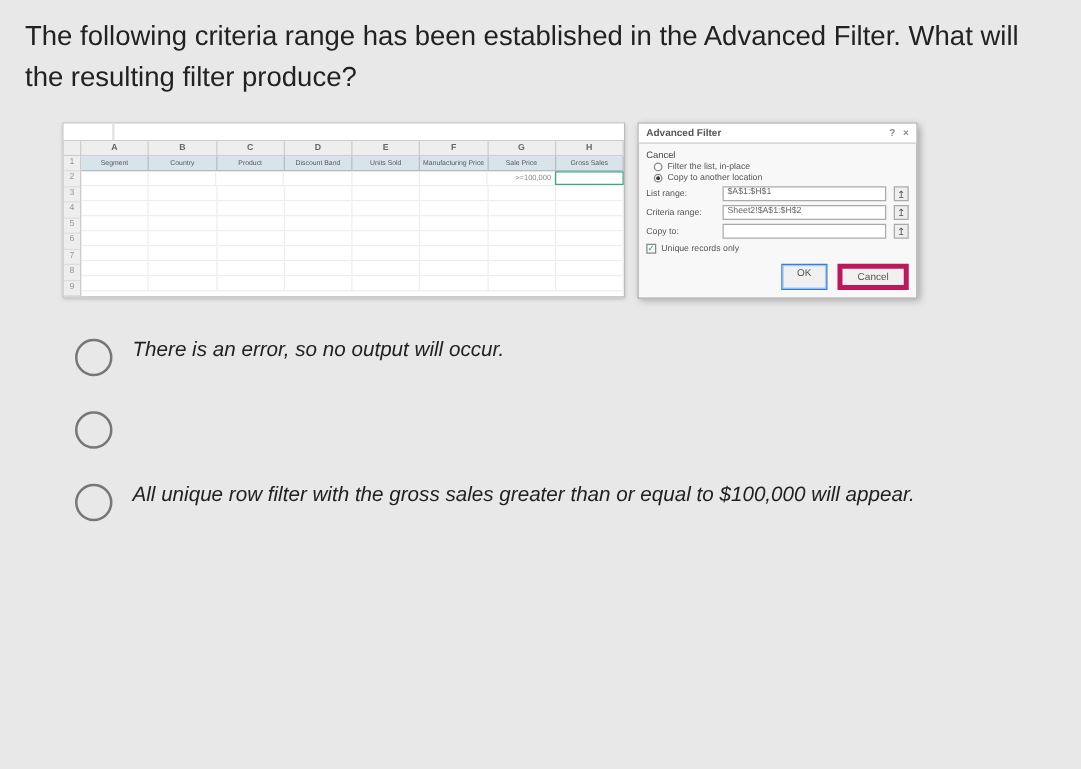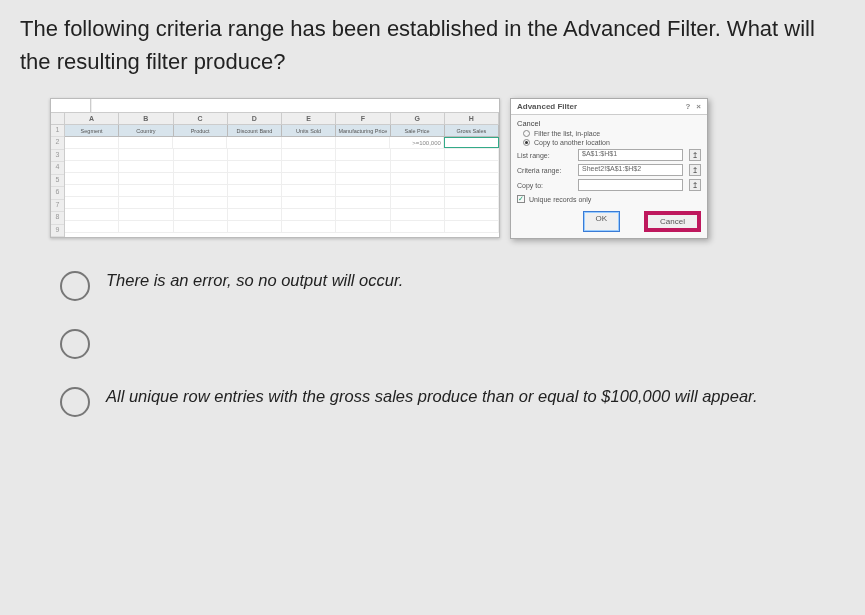--- a/index.html
+++ b/index.html
@@ -101,21 +101,21 @@
     text-align: right;
     padding-right: 2px;
     line-height: 12px;
   }
   .datarow .sel {
     border: 1px solid #3a8;
     background: #fff;
   }
   
   .dlg {
-    width: 198px;
+    width: 224px;
     background: #f8f8f8;
     border: 1px solid #aaa;
     box-shadow: 2px 2px 6px rgba(0,0,0,.3);
     font-size: 8px;
     color: #555;
     padding: 4px 6px 6px;
   }
   .dlg-title {
     display: flex;
     justify-content: space-between;
@@ -136,21 +136,21 @@
     width:8px;height:8px;border:1px solid #888;display:inline-flex;align-items:center;justify-content:center;font-size:7px;color:#2a7;
   }
   .dlg-row {display:flex; align-items:center; gap:6px; margin:3px 0;}
   .dlg-lbl {width:55px; font-size:7px;}
   .dlg-inp {
     flex:1; border:1px solid #aaa; background:#fff; height:12px; font-size:7px; padding:0 3px; color:#666;
   }
   .dlg-pick {
     width:12px;height:12px;border:1px solid #aaa;background:#eee;display:flex;align-items:center;justify-content:center;color:#555;
   }
-  .dlg-btns {display:flex; justify-content:flex-end; gap:24px; margin-top:8px;}
+  .dlg-btns {display:flex; justify-content:flex-end; gap:8px; margin-top:8px;}
   .dlg-btn {
     border:4px solid #be185d; background:#f0f0f0; padding:2px 12px; font-size:8px;
   }
   .dlg-btn.primary{border:1px solid #3a7bd5; box-shadow:inset 0 0 0 1px #9cf;}
   
   .options { margin-left: 40px; }
   .opt {
     display: flex;
     align-items: flex-start;
     gap: 16px;
@@ -343,15 +343,15 @@
 <div class="options">
   <div class="opt">
     <div class="circle"></div>
     <div class="opt-text">There is an error, so no output will occur.</div>
   </div>
   <div class="opt">
     <div class="circle"></div>
   </div>
   <div class="opt">
     <div class="circle"></div>
-    <div class="opt-text">All unique row entries with the gross sales produce than or equal to $100,000 will appear.</div>
+    <div class="opt-text">All unique row filter with the gross sales greater than or equal to $100,000 will appear.</div>
   </div>
 </div>
 
 </body></html>

